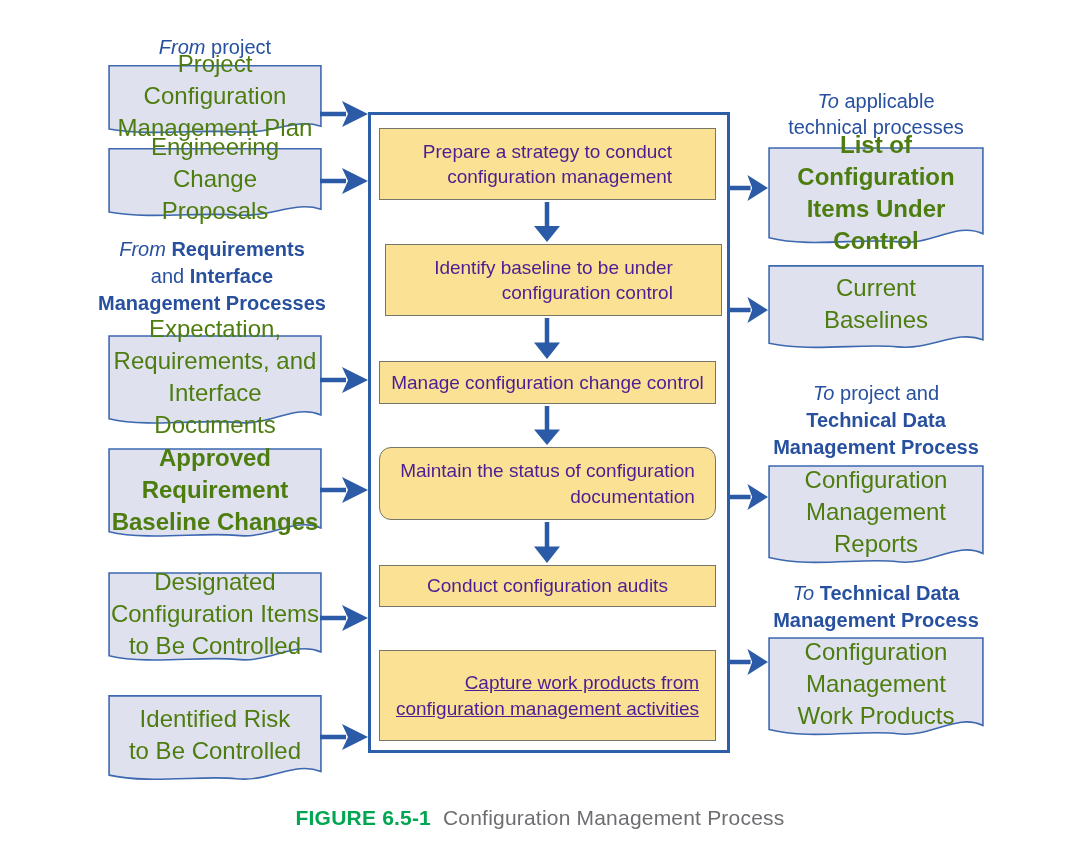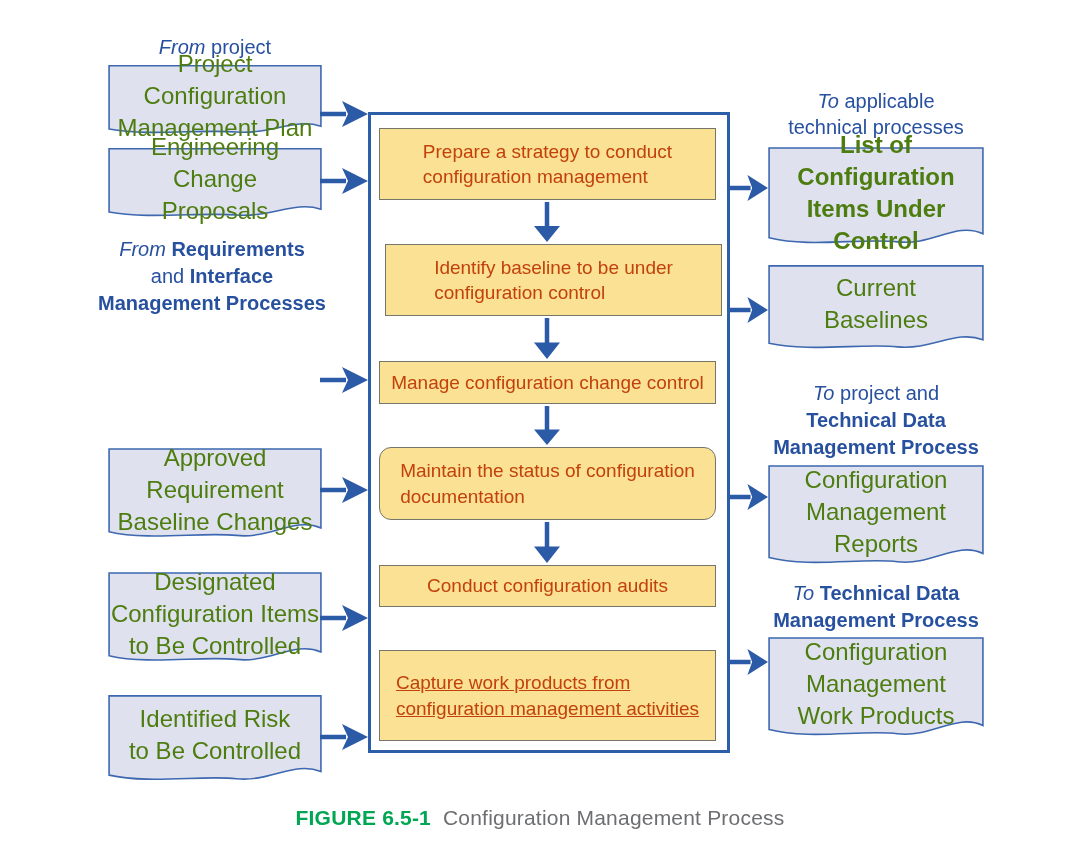--- a/index.html
+++ b/index.html
@@ -14,39 +14,39 @@
   .doc svg path { fill:#dfe2ee; stroke:#3d68b0; stroke-width:1.6; vector-effect:non-scaling-stroke; }
   .doc-text {
     position:absolute; left:0; top:0; right:0; bottom:10px;
     display:flex; align-items:center; justify-content:center;
     text-align:center; white-space:pre-line;
     font-size:24px; line-height:1.34; color:#4d7c0f;
   }
   .in1 { left:108px; top:65px;  width:214px; height:72px; }
   .in2 { left:108px; top:148px; width:214px; height:72px; }
   .in3 { left:108px; top:335px; width:214px; height:94px; }
-  .in4 { left:108px; top:448px; width:214px; height:94px; }
+  .in4 { left:108px; top:448px; width:214px; height:94px;font-weight:bold; }
   .in5 { left:108px; top:572px; width:214px; height:94px; }
   .in6 { left:108px; top:695px; width:214px; height:90px; }
   .out1 { left:768px; top:147px; width:216px; height:102px;font-weight:bold; }
   .out2 { left:768px; top:265px; width:216px; height:88px;  }
   .out3 { left:768px; top:465px; width:216px; height:104px; }
   .out4 { left:768px; top:637px; width:216px; height:104px; }
 
   
   .proc-box {
     position:absolute; left:368px; top:112px; width:362px; height:641px;
     border:3px solid #2d5fa9; box-sizing:border-box; background:#ffffff;
   }
   .step {
     position:absolute; left:379px; width:337px; box-sizing:border-box;
     background:#fae193; border:1.5px solid #75756a;
     display:flex; align-items:center; justify-content:center;
-    text-align:left; white-space:pre-line;
-    font-size:19px; line-height:1.32; color:#c2410c; padding:0 6px;
+    text-align:right; white-space:pre-line;
+    font-size:19px; line-height:1.32; color:#4c1d95; padding:0 6px;
   }
   .s1 { top:128px; height:72px; }
   .s2 { top:244px; height:72px;margin-left:6px; }
   .s3 { top:361px; height:43px; }
   .s4 { top:447px; height:73px;border-radius:12px; }
   .s5 { top:565px; height:42px; }
   .s6 { top:650px; height:91px;text-decoration:underline; }
 
   
   .ha, .va { position:absolute; }
@@ -121,20 +121,28 @@
     <div class="doc-text">Project Configuration
 Management Plan</div>
   </div>
   <div class="doc in2">
     <svg viewBox="0 0 200 100" preserveAspectRatio="none">
         <path d="M1,1 H199 V85 C174,73 152,97 120,93 C88,89 38,99 1,89 Z"></path>
       </svg>
     <div class="doc-text">Engineering Change
 Proposals</div>
   </div>
+  <div class="doc in3">
+    <svg viewBox="0 0 200 100" preserveAspectRatio="none">
+        <path d="M1,1 H199 V85 C174,73 152,97 120,93 C88,89 38,99 1,89 Z"></path>
+      </svg>
+    <div class="doc-text">Expectation,
+Requirements, and
+Interface Documents</div>
+  </div>
   <div class="doc in4">
     <svg viewBox="0 0 200 100" preserveAspectRatio="none">
         <path d="M1,1 H199 V85 C174,73 152,97 120,93 C88,89 38,99 1,89 Z"></path>
       </svg>
     <div class="doc-text">Approved
 Requirement
 Baseline Changes</div>
   </div>
   <div class="doc in5">
     <svg viewBox="0 0 200 100" preserveAspectRatio="none">

